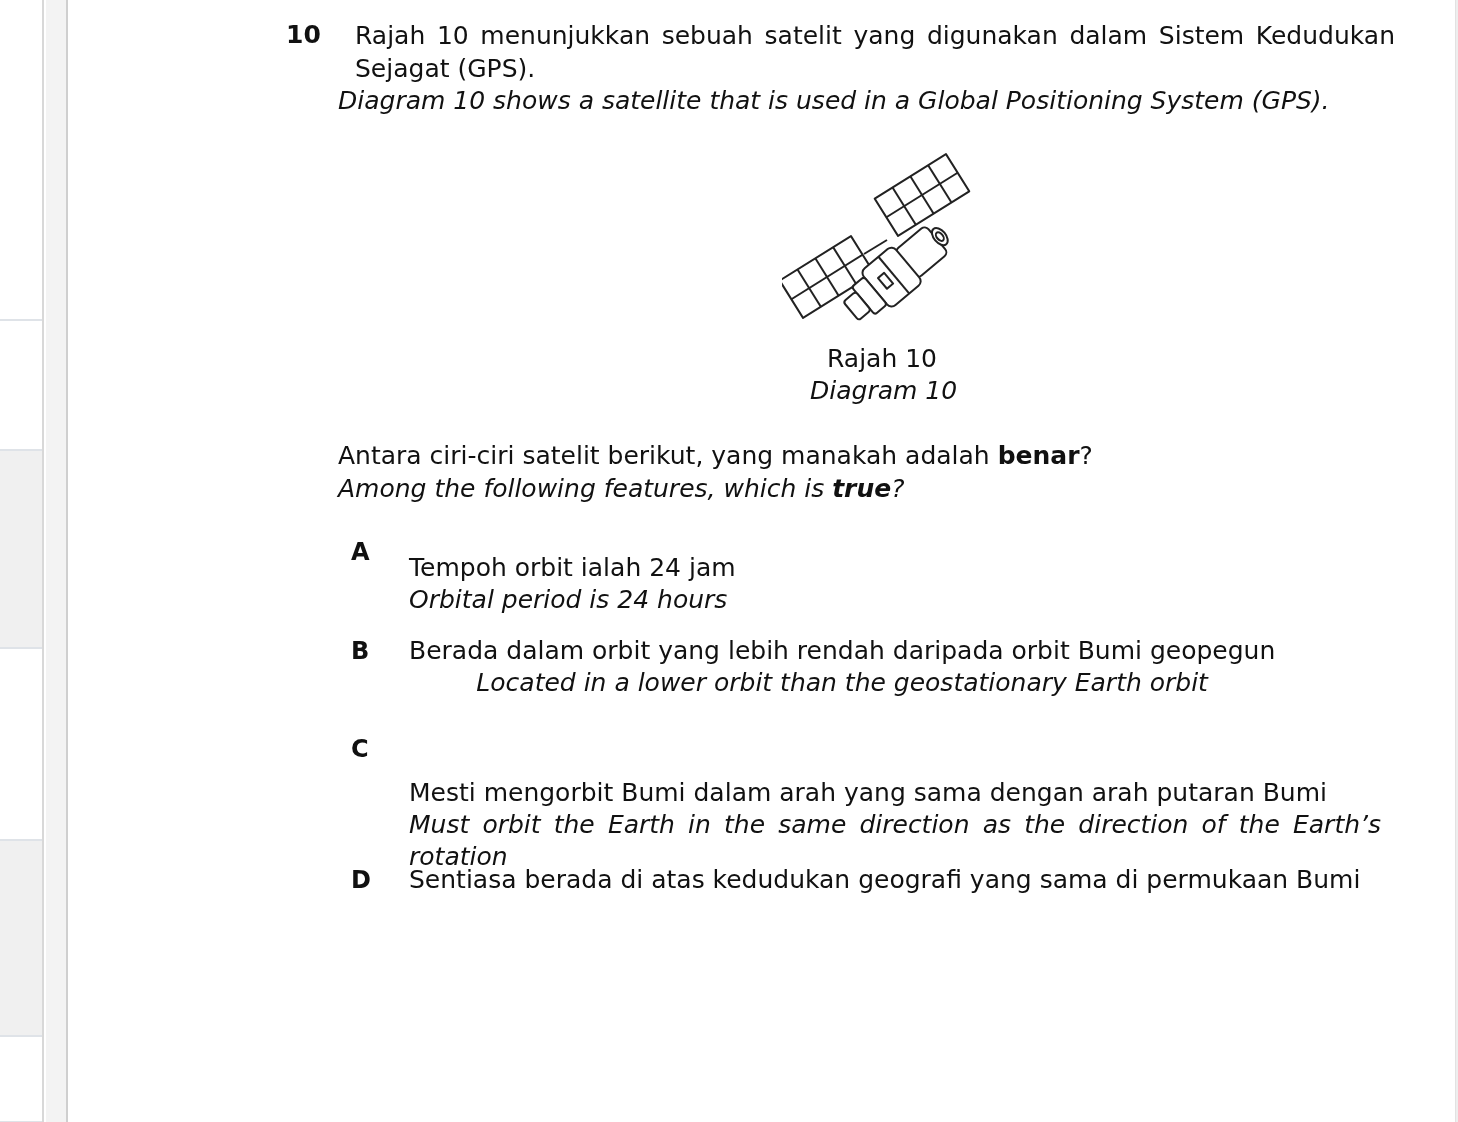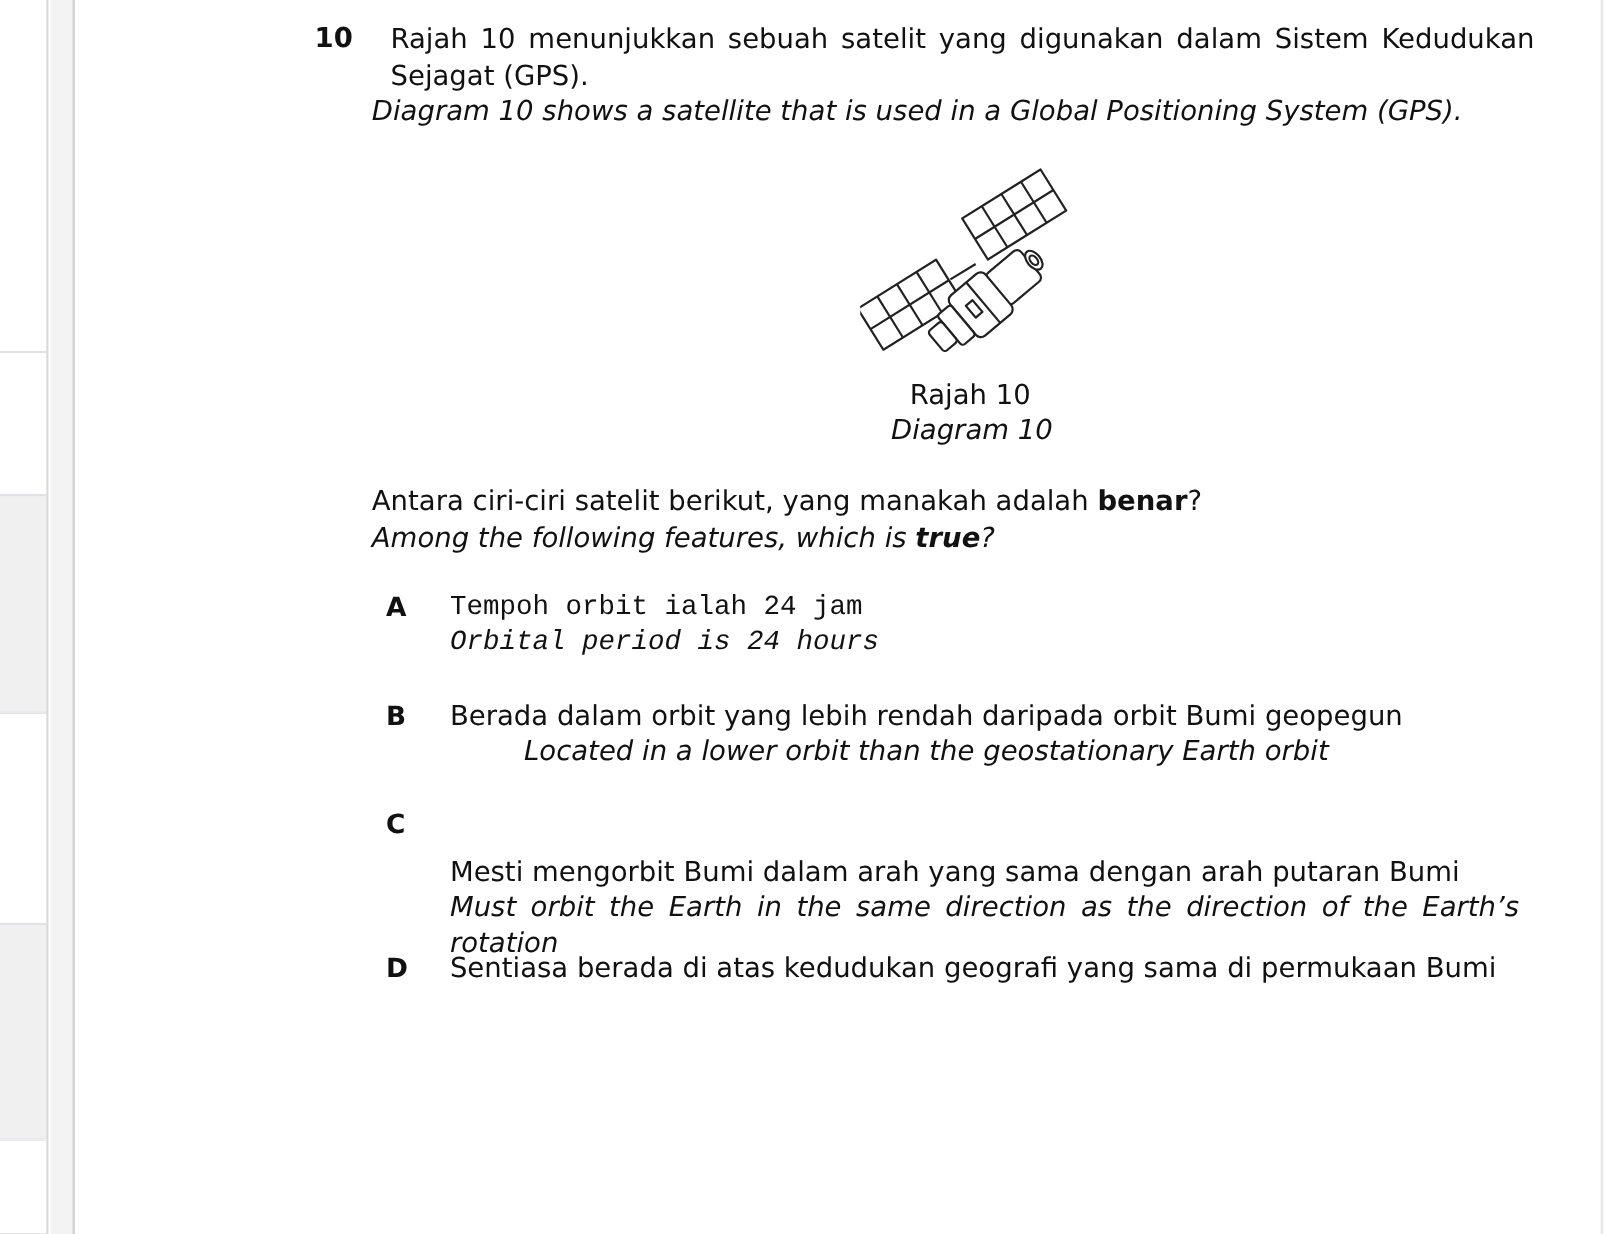--- a/index.html
+++ b/index.html
@@ -114,21 +114,21 @@
         </g>
       </svg>
     </div>
     <div class="text cap-ms">Rajah 10</div>
     <div class="text it cap-en">Diagram 10</div>
 
     <div class="text prompt-ms"><span>Antara ciri-ciri satelit berikut, yang manakah adalah </span><span class="b">benar</span><span>?</span></div>
     <div class="text it prompt-en"><span>Among the following features, which is </span><span class="b">true</span><span>?</span></div>
 
     <div class="opt-letter" style="left:281px;top:538px;">A</div>
-    <div class="opt" style="top:536px;font-family:Liberation Mono, monospace;">
+    <div class="opt" style="top:552px;">
       <div>Tempoh orbit ialah 24 jam</div>
       <div class="en">Orbital period is 24 hours</div>
     </div>
 
     <div class="opt-letter" style="left:281px;top:637px;">B</div>
     <div class="opt" style="top:635px;text-align:center;">
       <div>Berada dalam orbit yang lebih rendah daripada orbit Bumi geopegun</div>
       <div class="en">Located in a lower orbit than the geostationary Earth orbit</div>
     </div>
 

